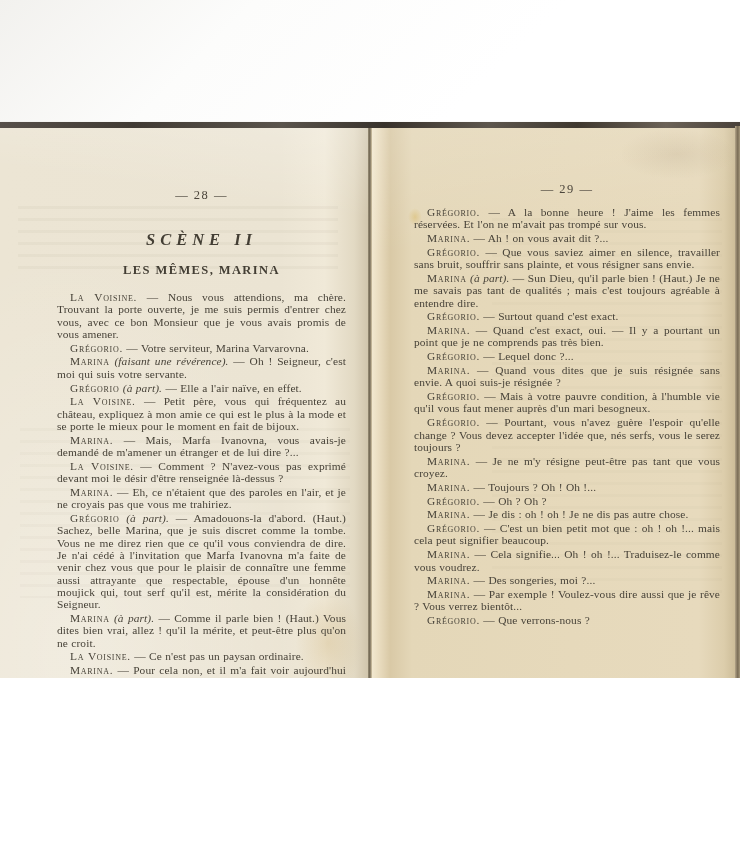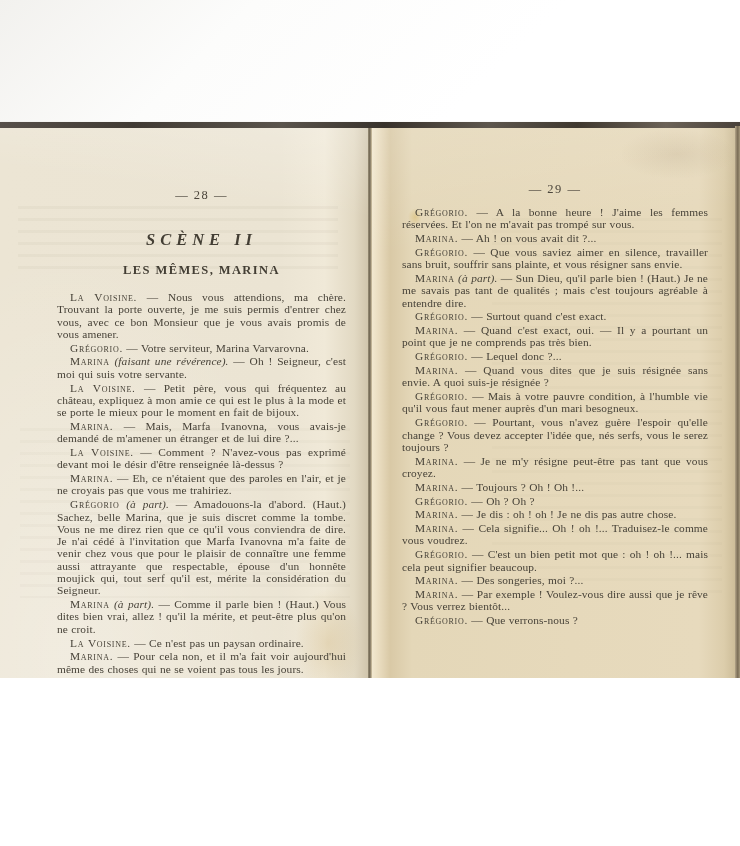--- a/index.html
+++ b/index.html
@@ -38,21 +38,21 @@
     background:linear-gradient(to right,#b3a489 0%,#796c55 55%,#a89a7e 100%);
   }
   
   .ghost {
     position:absolute; pointer-events:none; filter:blur(.6px); opacity:.55;
     background:repeating-linear-gradient(180deg, rgba(125,118,100,.10) 0 3px, transparent 3px 12px);
   }
   .stain { position:absolute; pointer-events:none; border-radius:50%; }
   .content { position:absolute; color:#474238; }
   .content-left { left:57px; top:60px; width:289px; }
-  .content-right { left:30px; top:54px; width:306px; }
+  .content-right { left:42px; top:54px; width:306px; }
   .pageno {
     text-align:center; font-size:12.5px; letter-spacing:1.5px; color:#4c463c;
   }
   .scene-title {
     margin-top:27px; text-align:center; font-style:italic; font-weight:600;
     font-size:16.5px; letter-spacing:5px; color:#433e34;
   }
   .scene-sub {
     margin-top:13px; text-align:center; font-weight:bold;
     font-size:12.5px; letter-spacing:1.4px; color:#433e34;
@@ -86,20 +86,21 @@
         <div class="pageno">— 28 —</div>
         <div class="scene-title">SCÈNE II</div>
         <div class="scene-sub">LES MÊMES, MARINA</div>
         <div class="dialogue">
   <p class="para"><span class="speaker">La Voisine.</span>  <span class="line">— Nous vous attendions, ma chère. Trouvant la porte ouverte, je me suis permis d'entrer chez vous, avec ce bon Monsieur que je vous avais promis de vous amener.</span></p>
 
   <p class="para"><span class="speaker">Grégorio.</span>  <span class="line">— Votre serviteur, Marina Varvarovna.</span></p>
 
   <p class="para"><span class="speaker">Marina</span> <i class="direction">(faisant une révérence).</i> <span class="line">— Oh ! Seigneur, c'est moi qui suis votre servante.</span></p>
 
+  <p class="para"><span class="speaker">Grégorio</span> <i class="direction">(à part).</i> <span class="line">— Elle a l'air naïve, en effet.</span></p>
 
   <p class="para"><span class="speaker">La Voisine.</span>  <span class="line">— Petit père, vous qui fréquentez au château, expliquez à mon amie ce qui est le plus à la mode et se porte le mieux pour le moment en fait de bijoux.</span></p>
 
   <p class="para"><span class="speaker">Marina.</span>  <span class="line">— Mais, Marfa Ivanovna, vous avais-je demandé de m'amener un étranger et de lui dire ?...</span></p>
 
   <p class="para"><span class="speaker">La Voisine.</span>  <span class="line">— Comment ? N'avez-vous pas exprimé devant moi le désir d'être renseignée là-dessus ?</span></p>
 
   <p class="para"><span class="speaker">Marina.</span>  <span class="line">— Eh, ce n'étaient que des paroles en l'air, et je ne croyais pas que vous me trahiriez.</span></p>
 
   <p class="para"><span class="speaker">Grégorio</span> <i class="direction">(à part).</i> <span class="line">— Amadouons-la d'abord. (Haut.) Sachez, belle Marina, que je suis discret comme la tombe. Vous ne me direz rien que ce qu'il vous conviendra de dire. Je n'ai cédé à l'invitation que Marfa Ivanovna m'a faite de venir chez vous que pour le plaisir de connaître une femme aussi attrayante que respectable, épouse d'un honnête moujick qui, tout serf qu'il est, mérite la considération du Seigneur.</span></p>
@@ -150,23 +151,23 @@
   <p class="para"><span class="speaker">Grégorio.</span>  <span class="line">— Pourtant, vous n'avez guère l'espoir qu'elle change ? Vous devez accepter l'idée que, nés serfs, vous le serez toujours ?</span></p>
 
   <p class="para"><span class="speaker">Marina.</span>  <span class="line">— Je ne m'y résigne peut-être pas tant que vous croyez.</span></p>
 
   <p class="para"><span class="speaker">Marina.</span>  <span class="line">— Toujours ? Oh ! Oh !...</span></p>
 
   <p class="para"><span class="speaker">Grégorio.</span>  <span class="line">— Oh ? Oh ?</span></p>
 
   <p class="para"><span class="speaker">Marina.</span>  <span class="line">— Je dis : oh ! oh ! Je ne dis pas autre chose.</span></p>
 
+  <p class="para"><span class="speaker">Grégorio.</span>  <span class="line">— C'est un bien petit mot que : oh ! oh !... mais cela peut signifier beaucoup.</span></p>
+
   <p class="para"><span class="speaker">Marina.</span>  <span class="line">— Cela signifie... Oh ! oh !... Traduisez-le comme vous voudrez.</span></p>
-
-  <p class="para"><span class="speaker">Grégorio.</span>  <span class="line">— C'est un bien petit mot que : oh ! oh !... mais cela peut signifier beaucoup.</span></p>
 
 
   <p class="para"><span class="speaker">Marina.</span>  <span class="line">— Des songeries, moi ?...</span></p>
 
 
   <p class="para"><span class="speaker">Marina.</span>  <span class="line">— Par exemple ! Voulez-vous dire aussi que je rêve ? Vous verrez bientôt...</span></p>
 
   <p class="para"><span class="speaker">Grégorio.</span>  <span class="line">— Que verrons-nous ?</span></p>
 </div>
       </div>

